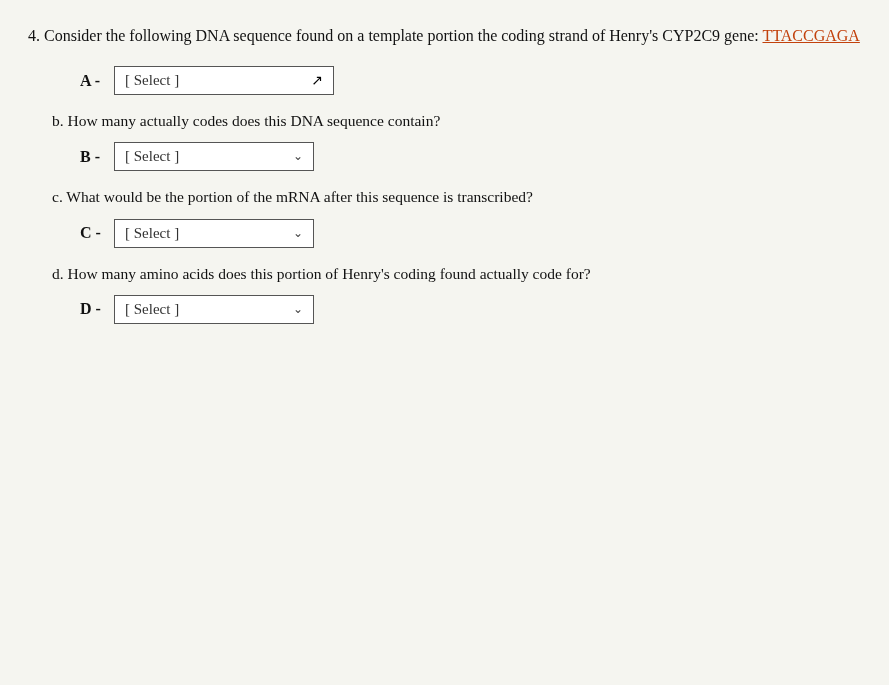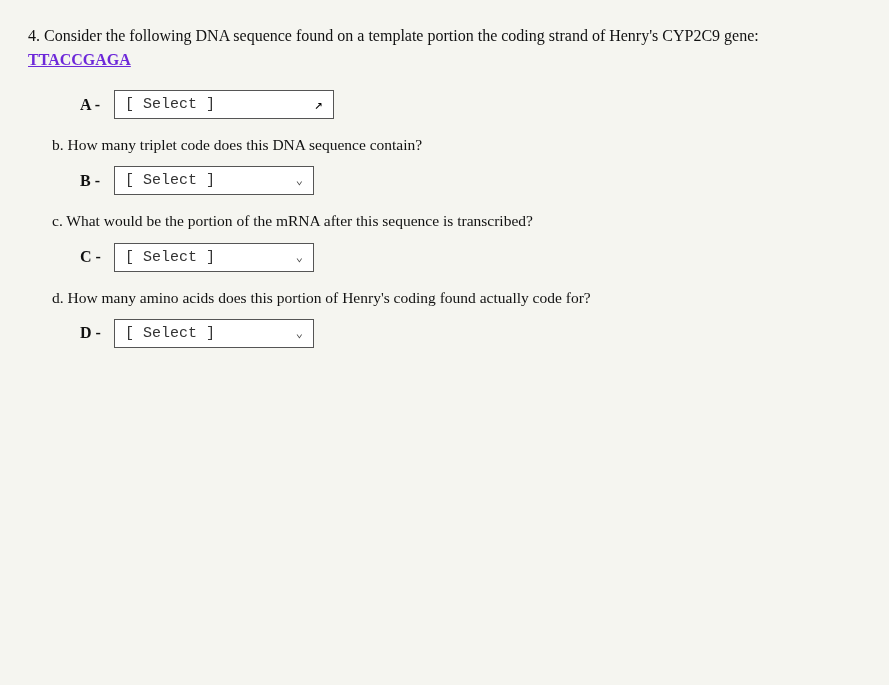--- a/index.html
+++ b/index.html
@@ -22,23 +22,23 @@
       margin-bottom: 0;
     }
 
     .question-text {
       font-size: 16px;
       line-height: 1.5;
       margin-bottom: 18px;
     }
 
     .dna-highlight {
-      color: #6d28d9;
+      color: #c2410c;
       text-decoration: underline;
-      font-weight: bold;
+      font-weight: normal;
     }
 
     .sub-question {
       margin-left: 24px;
       margin-bottom: 14px;
     }
 
     .sub-question-text {
       font-size: 15.5px;
       line-height: 1.5;
@@ -64,21 +64,20 @@
       align-items: center;
       border: 1.5px solid #555;
       background: #fff;
       padding: 5px 10px;
       width: 200px;
       justify-content: space-between;
       cursor: pointer;
       font-size: 15px;
       color: #333;
       position: relative;
-      font-family: Liberation Mono, monospace;
     }
 
     .select-box .select-label {
       flex: 1;
     }
 
     .select-box .chevron {
       font-size: 12px;
       color: #444;
       margin-left: 8px;
@@ -103,21 +102,21 @@
       <span class="answer-label">A -</span>
       <div class="select-box select-box-a">
         <span class="select-label">[ Select ]</span>
         <span style="font-size:14px; color:#000;">↗</span>
       </div>
     </div>
   </div>
 
   <div class="sub-question">
     <p class="sub-question-text">
-      b. How many triplet code does this DNA sequence contain?
+      b. How many actually codes does this DNA sequence contain?
     </p>
     <div class="answer-row">
       <span class="answer-label">B -</span>
       <div class="select-box">
         <span class="select-label">[ Select ]</span>
         <span class="chevron">⌄</span>
       </div>
     </div>
   </div>
 

